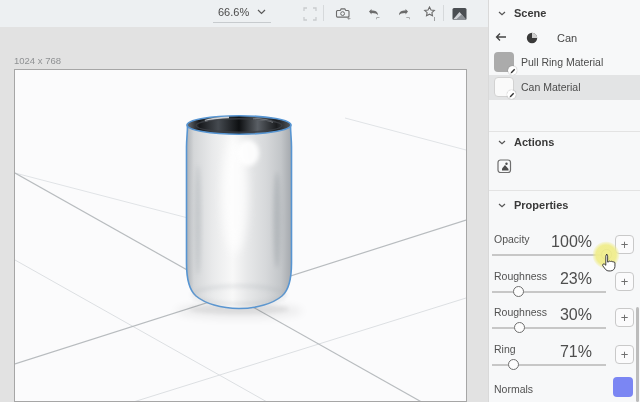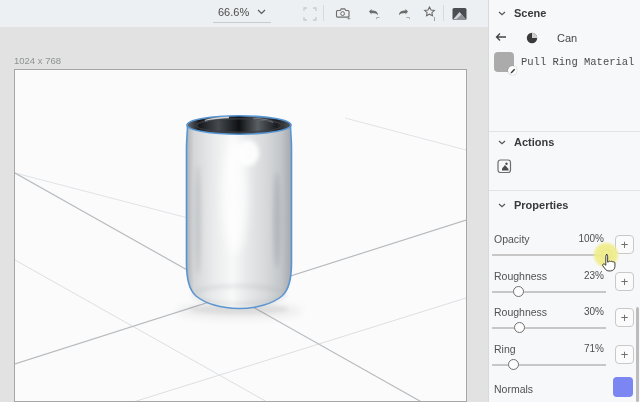--- a/index.html
+++ b/index.html
@@ -20,35 +20,35 @@
   .canvas{position:absolute;left:14px;top:42px;width:453px;height:333px;background:#fbfbfc;
           border:1px solid #a6a6a6;box-sizing:border-box;}
   .canvas svg{position:absolute;left:0;top:0;}
   
   .panel{position:absolute;left:488px;top:0;width:152px;height:402px;background:#f7f8f9;
          border-left:1px solid #d9d9d9;box-sizing:border-box;}
   .hdr{position:absolute;left:9px;display:flex;align-items:center;gap:8px;
        font-size:11px;font-weight:700;color:#3a3a3a;cursor:pointer;}
   .crumb{position:absolute;left:6px;top:32px;height:16px;display:flex;align-items:flex-start;
          gap:19px;font-size:11px;color:#464646;}
-  .mat-row{position:absolute;left:0;width:151px;height:25px;cursor:pointer;font-family:Liberation Mono, monospace;}
+  .mat-row{position:absolute;left:0;width:151px;height:25px;cursor:pointer;}
   .mat-row.selected{background:#e3e4e5;}
   .swatch{position:absolute;left:5px;top:2px;width:20px;height:20px;border-radius:4px;}
   .sw-gray{background:#ababab;}
   .sw-white{background:#fafafa;border:1px solid #d2d2d2;box-sizing:border-box;}
   .badge{position:absolute;right:-3px;bottom:-3px;width:9px;height:9px;background:#fff;
          border-radius:50%;display:flex;align-items:center;justify-content:center;
          box-shadow:0 0 1px rgba(0,0,0,.45);}
   .mat-label{position:absolute;left:32px;top:6px;font-size:10.5px;color:#4c4c4c;}
   .divider{position:absolute;left:0;width:152px;height:1px;background:#e3e3e3;}
   .action-btn{position:absolute;left:6px;top:157px;width:18px;height:18px;cursor:pointer;
               display:flex;align-items:center;justify-content:center;}
   .prop-row{position:absolute;left:0;width:132px;height:32px;}
   .prop-label{position:absolute;left:5px;top:0;font-size:10.5px;color:#525252;}
-  .prop-value{position:absolute;right:17px;top:0;font-size:10px;color:#4e4e4e;margin-left:32px;}
+  .prop-value{position:absolute;right:29px;top:0;font-size:16px;color:#4e4e4e;margin-left:32px;}
   .plus-btn{position:absolute;left:126px;top:2px;width:19px;height:19px;border:1px solid #c9c9c9;
             border-radius:4px;background:#fbfbfc;color:#6e6e6e;font-size:13px;line-height:17px;
             text-align:center;cursor:pointer;box-sizing:border-box;}
   .track{position:absolute;left:3px;top:16px;width:114px;height:12px;}
   .track .line{position:absolute;left:0;right:0;top:5px;height:1.5px;background:#c7c7c7;}
   .handle{position:absolute;top:0;width:11px;height:11px;border:1.5px solid #6f6f6f;
           border-radius:50%;background:#fdfdfd;box-sizing:border-box;cursor:pointer;}
   .hl{position:absolute;left:50%;top:50%;width:27px;height:27px;transform:translate(-50%,-50%);
       border-radius:50%;pointer-events:none;
       background:radial-gradient(circle, rgba(240,237,140,.95) 52%, rgba(240,237,140,0) 74%);}
@@ -207,20 +207,30 @@
     <div class="swatch sw-gray">
       <div class="badge">
         <svg width="6" height="6">
             <path d="M0.5,5.5 L1,4 L4.2,0.8 L5.2,1.8 L2,5 Z" fill="#333"></path>
           </svg>
       </div>
     </div>
     <span class="mat-label">Pull Ring Material</span>
   </div>
 
+  <div class="mat-row selected" style="top:75px">
+    <div class="swatch sw-white">
+      <div class="badge">
+        <svg width="6" height="6">
+            <path d="M0.5,5.5 L1,4 L4.2,0.8 L5.2,1.8 L2,5 Z" fill="#333"></path>
+          </svg>
+      </div>
+    </div>
+    <span class="mat-label">Can Material</span>
+  </div>
 
   <div class="divider" style="top:131px"></div>
 
   <div class="hdr" style="top:136px">
     <svg width="8" height="5">
       <polyline points="1,1 4,3.8 7,1" stroke="#555" stroke-width="1.2" fill="none"></polyline>
     </svg>
     <span>Actions</span>
   </div>
 

